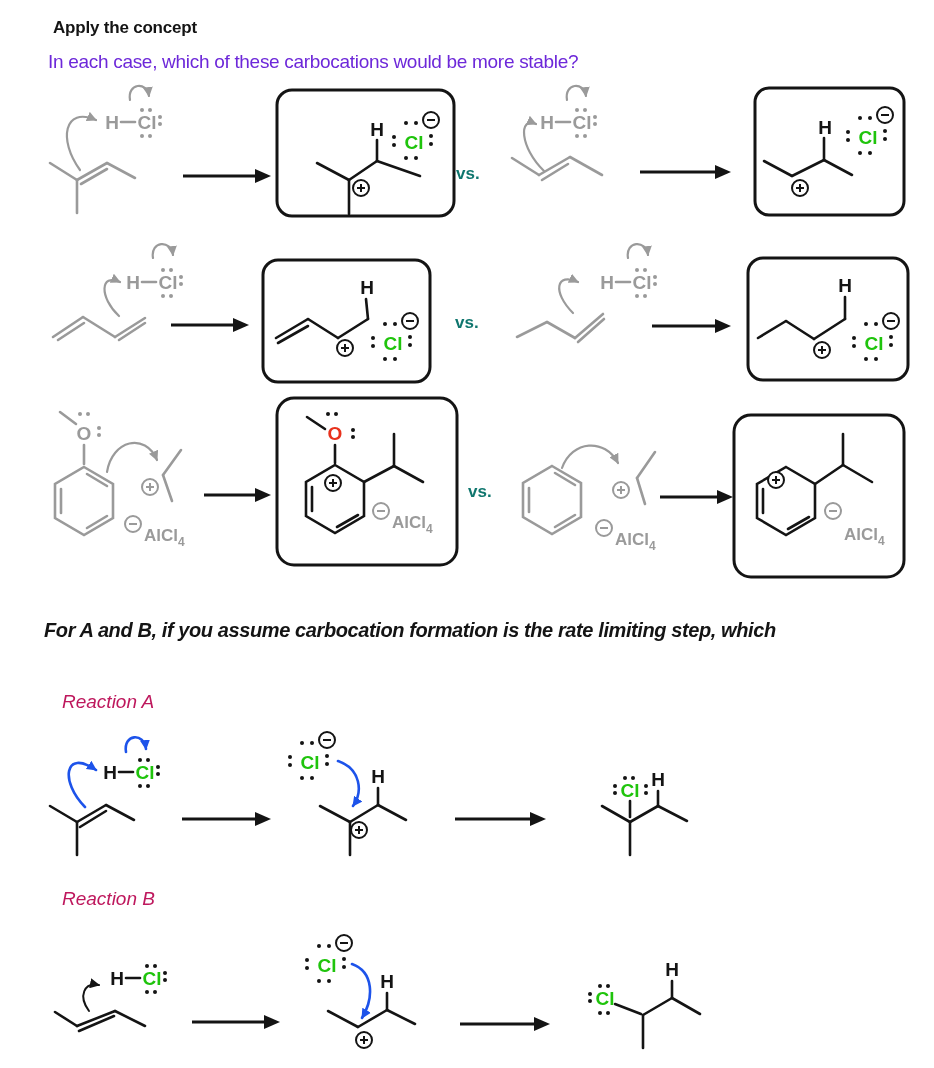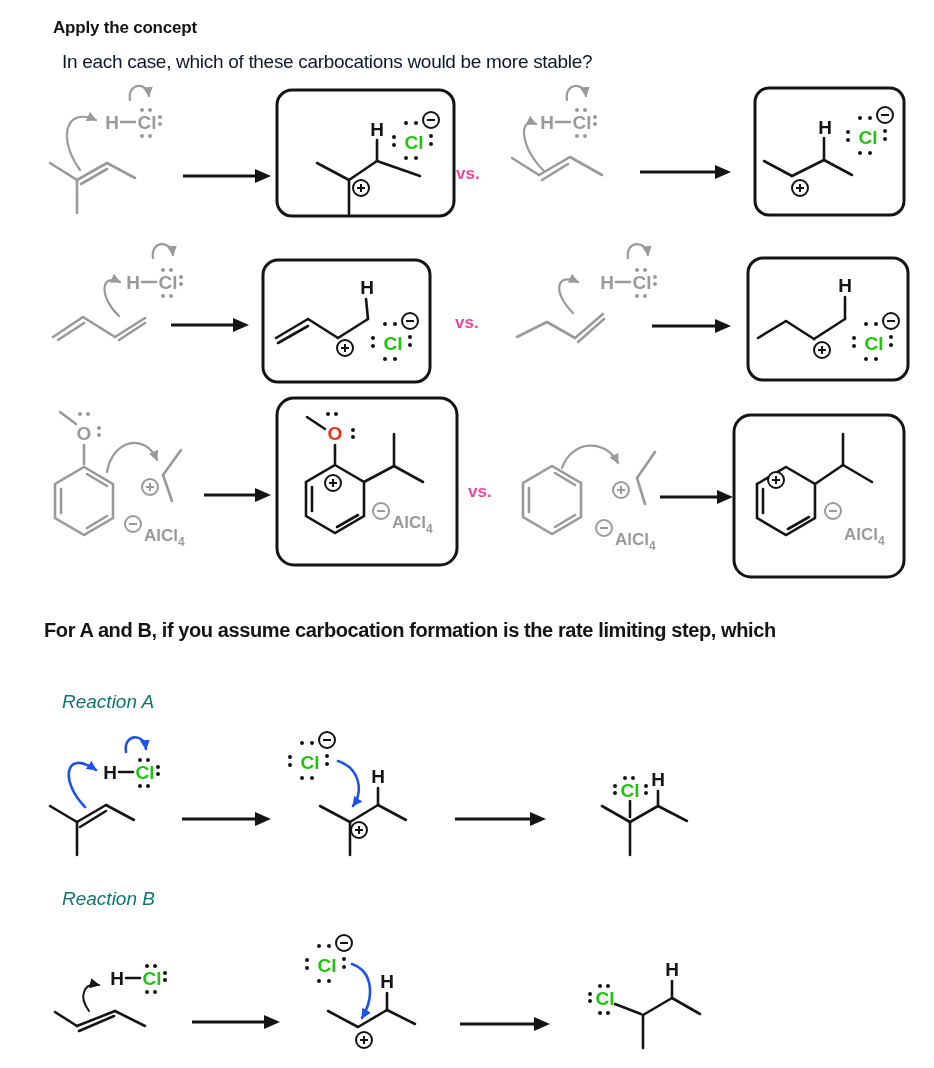--- a/index.html
+++ b/index.html
@@ -1,26 +1,26 @@
 <!DOCTYPE html>
 <html><head>
 <meta charset="utf-8">
 <style>
   html,body{margin:0;padding:0;background:#ffffff;}
   .canvas{position:relative;width:934px;height:1068px;background:#fff;overflow:hidden;
           font-family:"Liberation Sans", sans-serif;}
   .overlay{position:absolute;white-space:nowrap;}
   .title{left:53px;top:18px;font-size:17px;font-weight:bold;color:#141414;letter-spacing:-0.2px;}
-  .subtitle{left:62px;top:51px;font-size:19px;color:#0f172a;letter-spacing:-0.3px;}
+  .subtitle{left:48px;top:51px;font-size:19px;color:#6d28d9;letter-spacing:-0.3px;}
   .question{left:44px;top:620px;font-size:20px;font-weight:bold;color:#141414;
-            line-height:21px;letter-spacing:-0.4px;white-space:normal;width:860px;}
-  .rxn-label{font-size:19px;font-style:italic;color:#0f766e;}
+            line-height:21px;letter-spacing:-0.4px;white-space:normal;width:860px;font-style:italic;}
+  .rxn-label{font-size:19px;font-style:italic;color:#be185d;}
   .rxn-a{left:62px;top:691px;}
   .rxn-b{left:62px;top:888px;}
-  .vs{font-size:17px;font-weight:bold;color:#ec4899;}
+  .vs{font-size:17px;font-weight:bold;color:#0f766e;}
   .vs1{left:456px;top:164px;}
   .vs2{left:455px;top:313px;}
   .vs3{left:468px;top:482px;}
   svg text{user-select:none;}
   .atom{font-family:"Liberation Sans",sans-serif;font-size:19px;font-weight:bold;
         fill:#141414;text-anchor:middle;}
   .gray{fill:#9a9a9a;}
   .green{fill:#1fc40c;}
   .red{fill:#e8311c;}
   .alcl{font-family:"Liberation Sans",sans-serif;font-size:17px;font-weight:bold;

